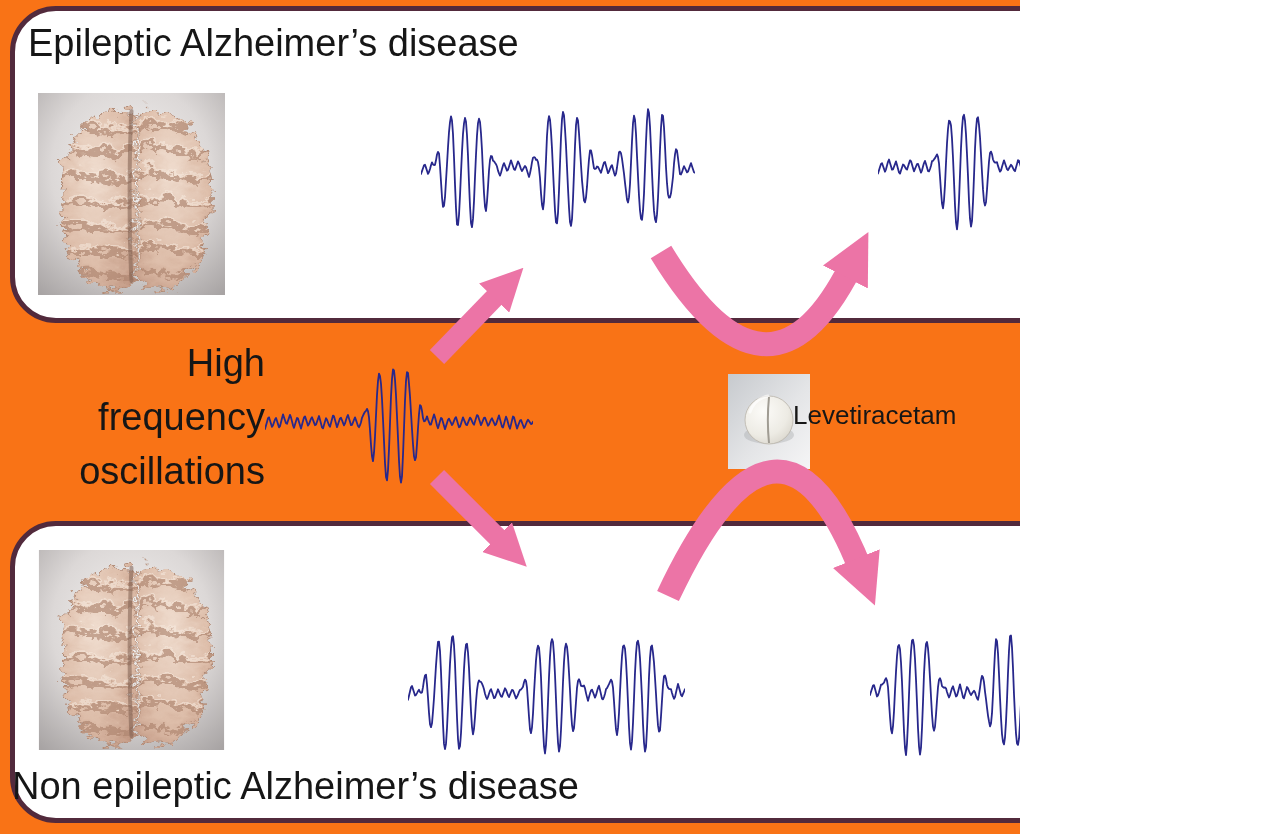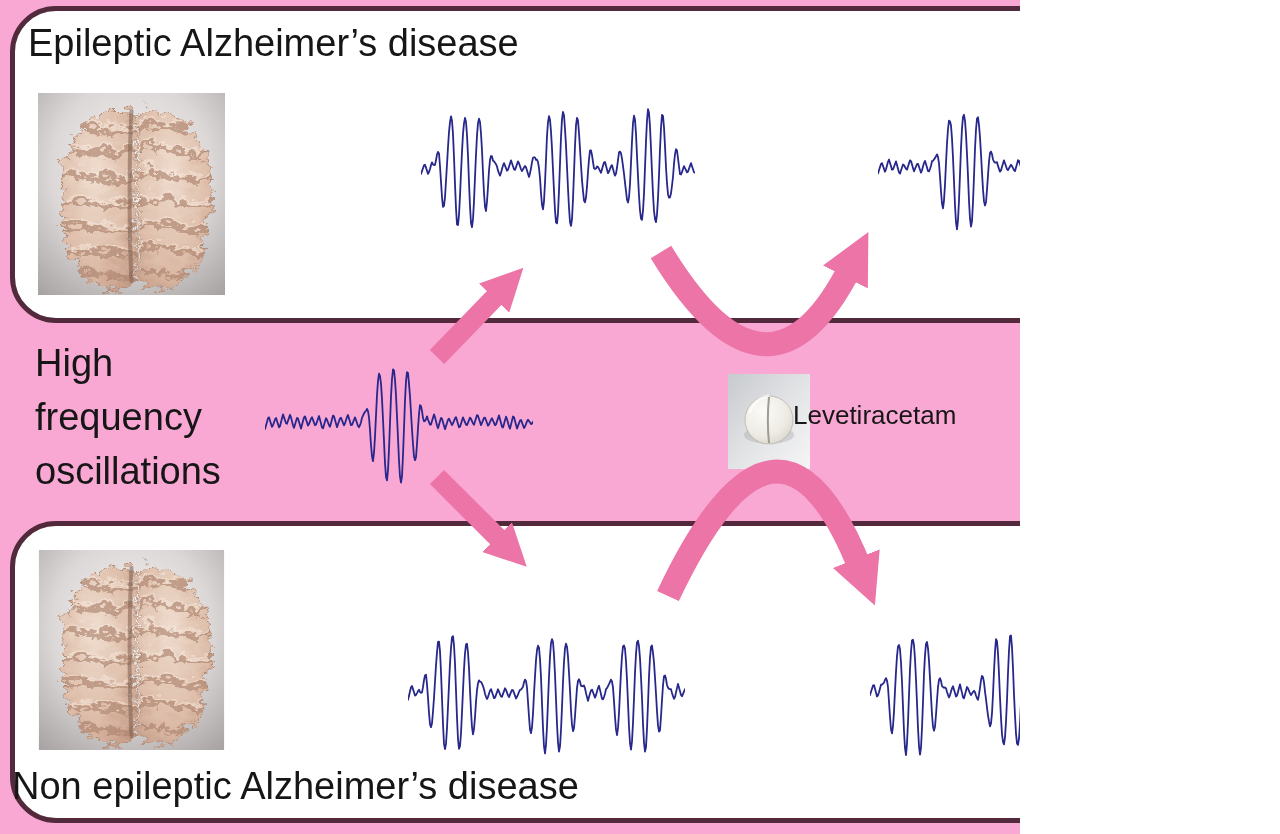--- a/index.html
+++ b/index.html
@@ -3,42 +3,42 @@
 <meta charset="utf-8">
 <style>
   :root{
     --plum:#522a3c;
     --pink:#ec74a6;
     --navy:#28288c;
     --ink:#161616;
   }
   html,body{margin:0;padding:0;background:#ffffff;}
   .canvas{
-    position:relative;width:1020px;height:834px;background:#f9a8d4;
+    position:relative;width:1020px;height:834px;background:#f97316;
     overflow:hidden;font-family:"Liberation Sans", sans-serif;color:var(--ink);
   }
   .panel{
     position:absolute;left:10px;width:1250px;
     border:5px solid var(--plum);border-radius:46px;background:#ffffff;
     box-sizing:border-box;
   }
   .panel.top{top:6px;height:317px;}
   .panel.bottom{top:521px;height:302px;}
   .panel-title{
     position:absolute;font-size:38px;font-weight:400;letter-spacing:0px;
     color:var(--ink);white-space:nowrap;
   }
   .panel-title.epi{left:28px;top:22px;}
   .panel-title.nonepi{left:12px;top:238px;}
   .brain{position:absolute;display:block;}
   .brain.top-brain{left:38px;top:93px;width:187px;height:202px;}
   .brain.bottom-brain{left:38px;top:550px;width:187px;height:200px;}
   .hfo-label{
     position:absolute;left:35px;top:336px;width:230px;
-    font-size:38px;line-height:54px;color:var(--ink);
+    font-size:38px;line-height:54px;color:var(--ink);text-align:right;
   }
   .pill{position:absolute;left:728px;top:374px;width:82px;height:95px;display:block;}
   .drug-label{
     position:absolute;left:793px;top:400px;font-size:26px;color:var(--ink);white-space:nowrap;
   }
   .wave{position:absolute;display:block;pointer-events:none;}
   .wave polyline{fill:none;stroke:var(--navy);stroke-width:1.8;stroke-linejoin:round;stroke-linecap:round;}
   .arrows{position:absolute;left:0;top:0;width:1280px;height:834px;pointer-events:none;}
   .arrow{stroke:var(--pink);fill:none;}
   .arrowhead{fill:var(--pink);}

